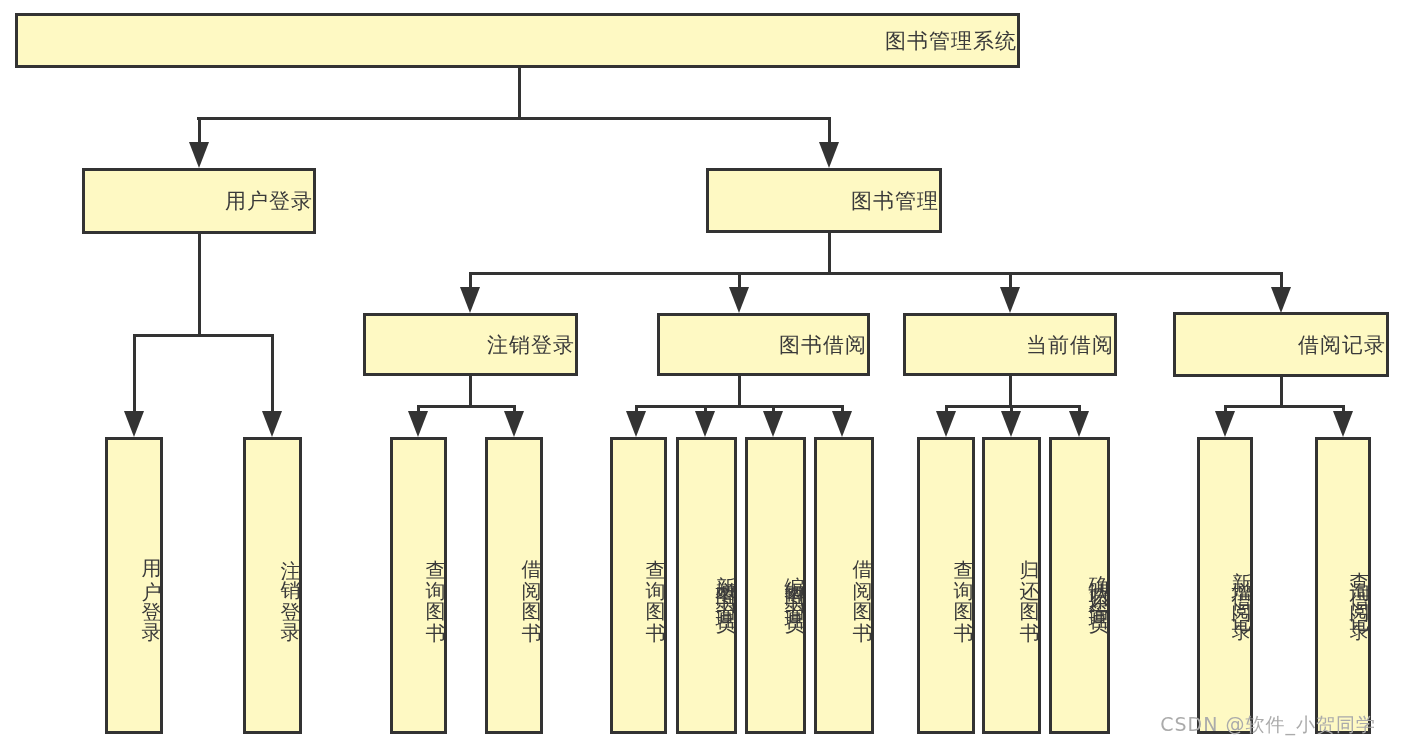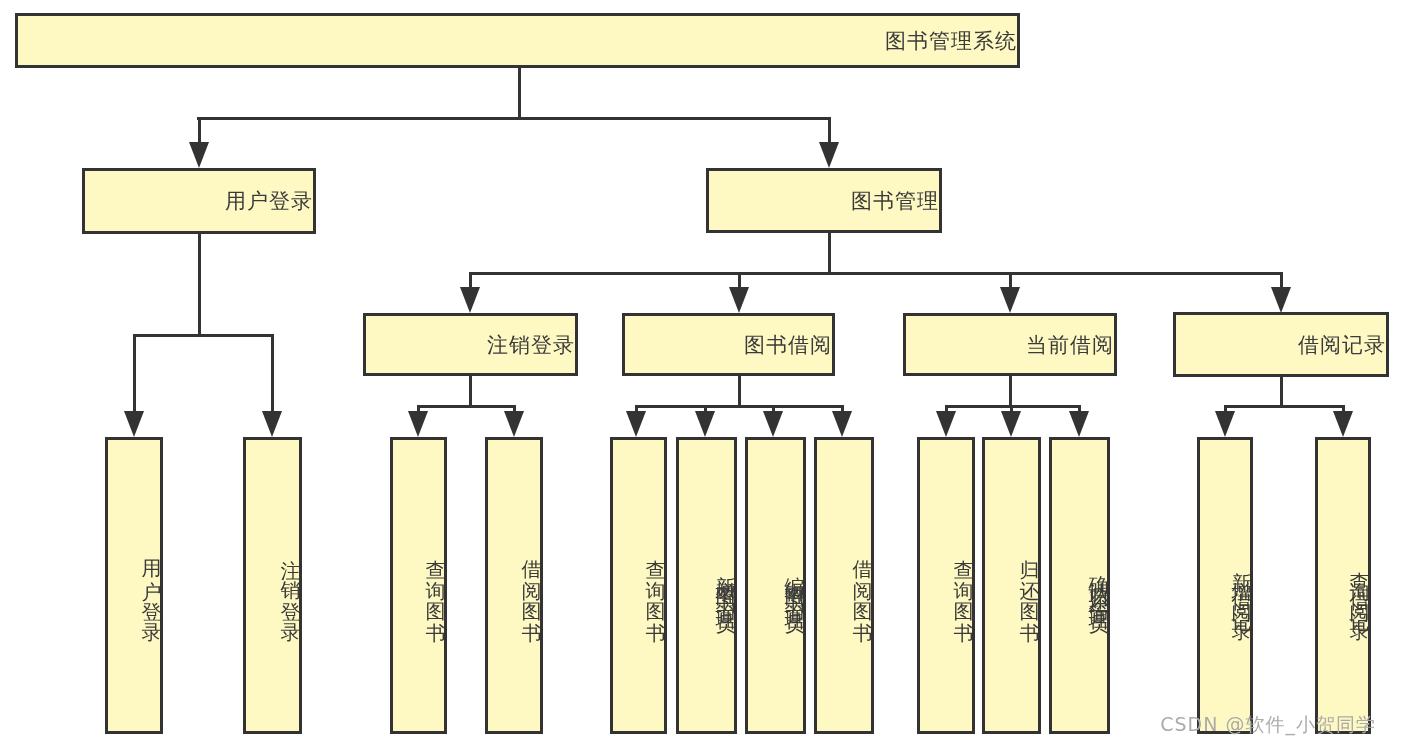--- a/index.html
+++ b/index.html
@@ -94,21 +94,21 @@
   <div class="vl" style="left:1009px;top:272px;height:17px"></div>
   <div class="vl" style="left:1280px;top:272px;height:17px"></div>
   <div class="ar" style="left:460px;top:287px"></div>
   <div class="ar" style="left:729px;top:287px"></div>
   <div class="ar" style="left:1000px;top:287px"></div>
   <div class="ar" style="left:1271px;top:287px"></div>
 
   <div class="box" style="left:363px;top:313px;width:215px;height:63px">
     <span class="t">注销登录</span>
   </div>
-  <div class="box" style="left:622px;top:313px;width:213px;height:63px">
+  <div class="box" style="left:657px;top:313px;width:213px;height:63px">
     <span class="t">图书借阅</span>
   </div>
   <div class="box" style="left:1173px;top:312px;width:216px;height:65px">
     <span class="t">借阅记录</span>
   </div>
   <div class="box" style="left:903px;top:313px;width:214px;height:63px">
     <span class="t">当前借阅</span>
   </div>
 
   <div class="vl" style="left:469px;top:376px;height:31px"></div>

